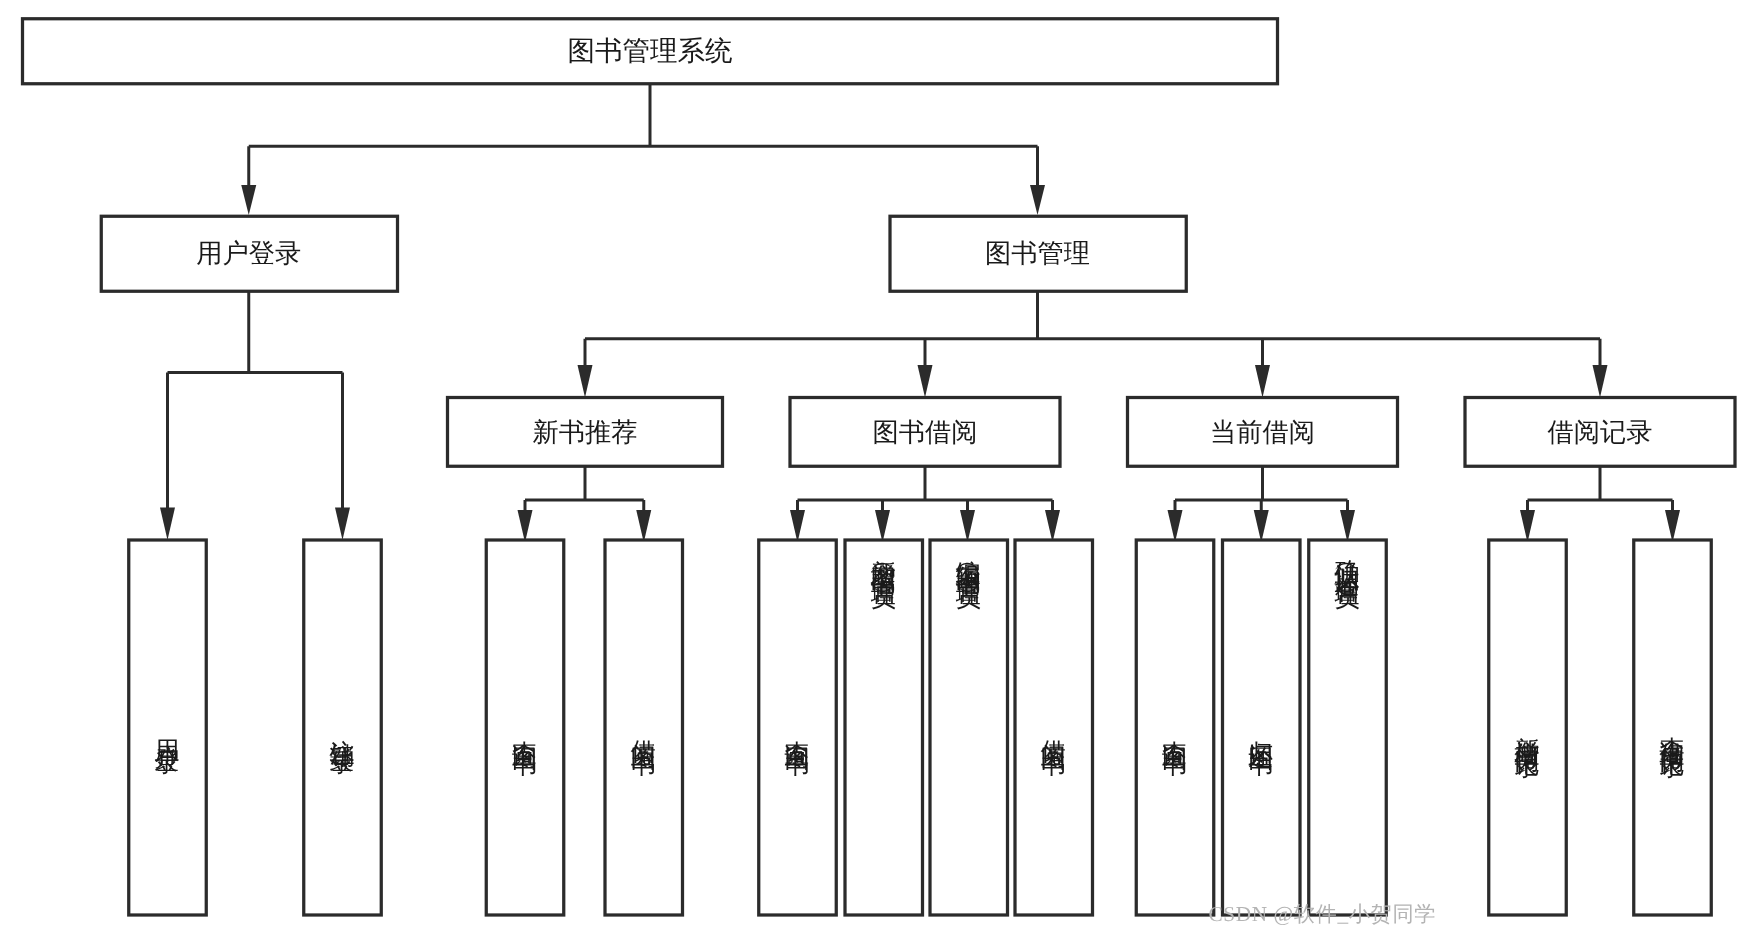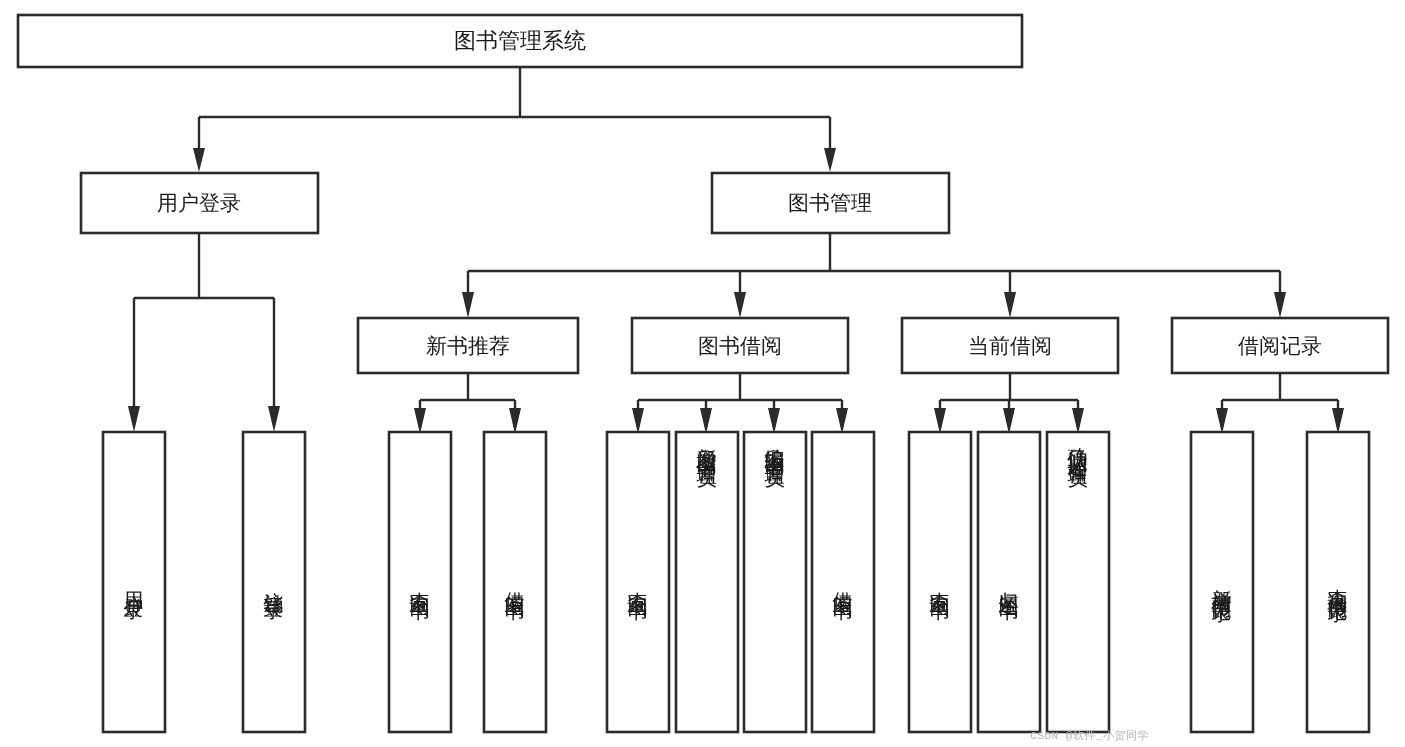--- a/index.html
+++ b/index.html
@@ -66,22 +66,22 @@
     font-size: 20px;
     line-height: 1;
     letter-spacing: 3px;
     color: #1a1a1a;
     white-space: nowrap;
   }
   .watermark {
     position: absolute;
     right: 8px;
     bottom: 4px;
-    font-family: Liberation Mono, monospace;
-    font-size: 11px;
+    font-family: Liberation Serif, serif;
+    font-size: 17px;
     color: #b4b4b4;
     letter-spacing: 0.5px;
     white-space: nowrap;
   }
 </style>
 </head>
 <body>
 
 <div id="diagram-root">
 

